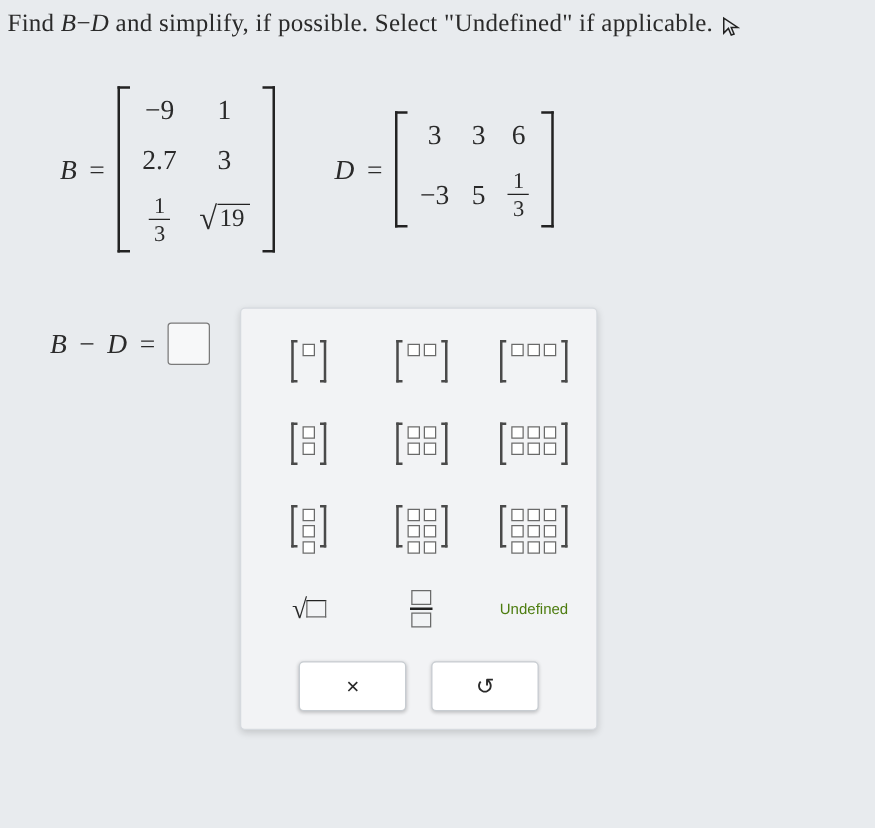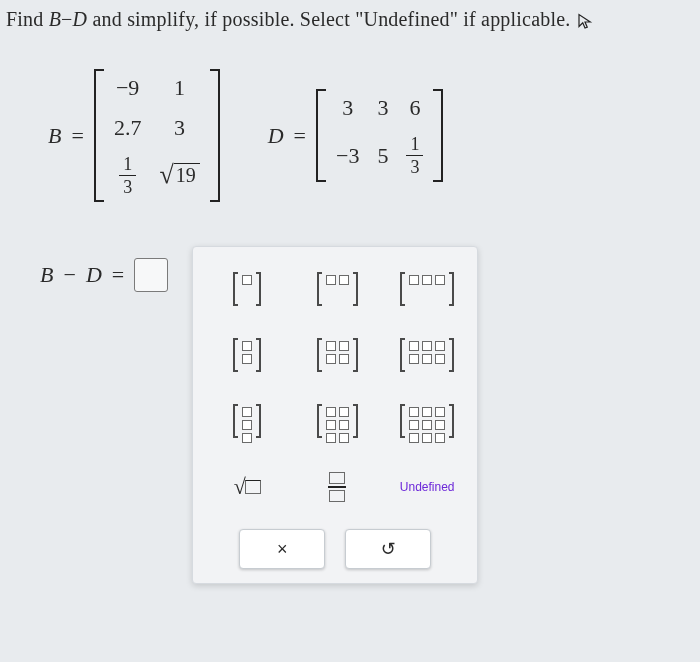--- a/index.html
+++ b/index.html
@@ -158,21 +158,21 @@
     border:1.4px solid #6a6a6a; border-top:1.8px solid #222;
     margin-left:-1px;
   }
   .frac-btn {
     display:flex; flex-direction:column; align-items:center;
   }
   .frac-btn .b {
     width:16px;height:12px;border:1.4px solid #6a6a6a;
   }
   .frac-btn .line { width:18px;height:2px;background:#222;margin:2px 0;}
-  .undef-label { font-size:12px; color:#6d28d9; font-family: Arial, sans-serif;}
+  .undef-label { font-size:12px; color:#4d7c0f; font-family: Arial, sans-serif;}
 
   .pal-actions {
     display:flex;
     gap:20px;
     justify-content:center;
   }
   .action-btn {
     width:86px;
     height:40px;
     background:#fff;

